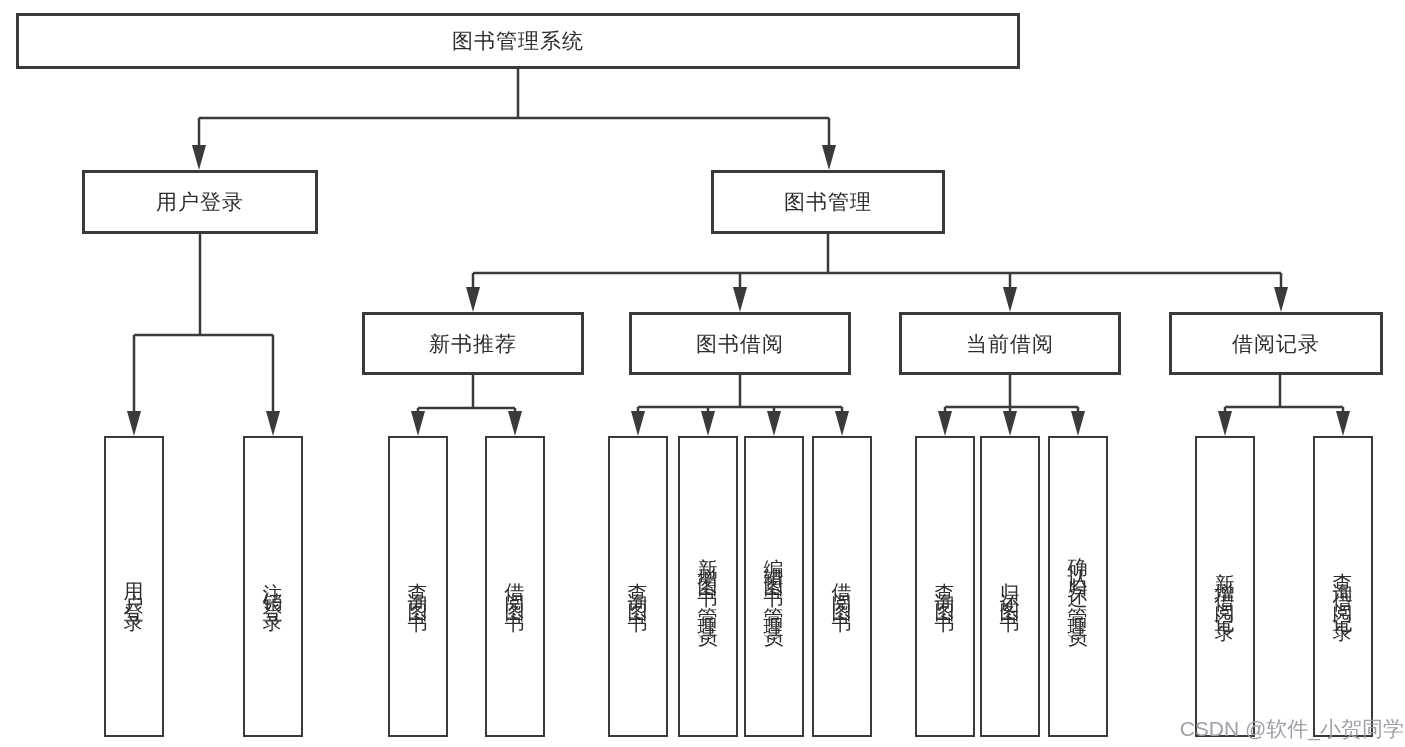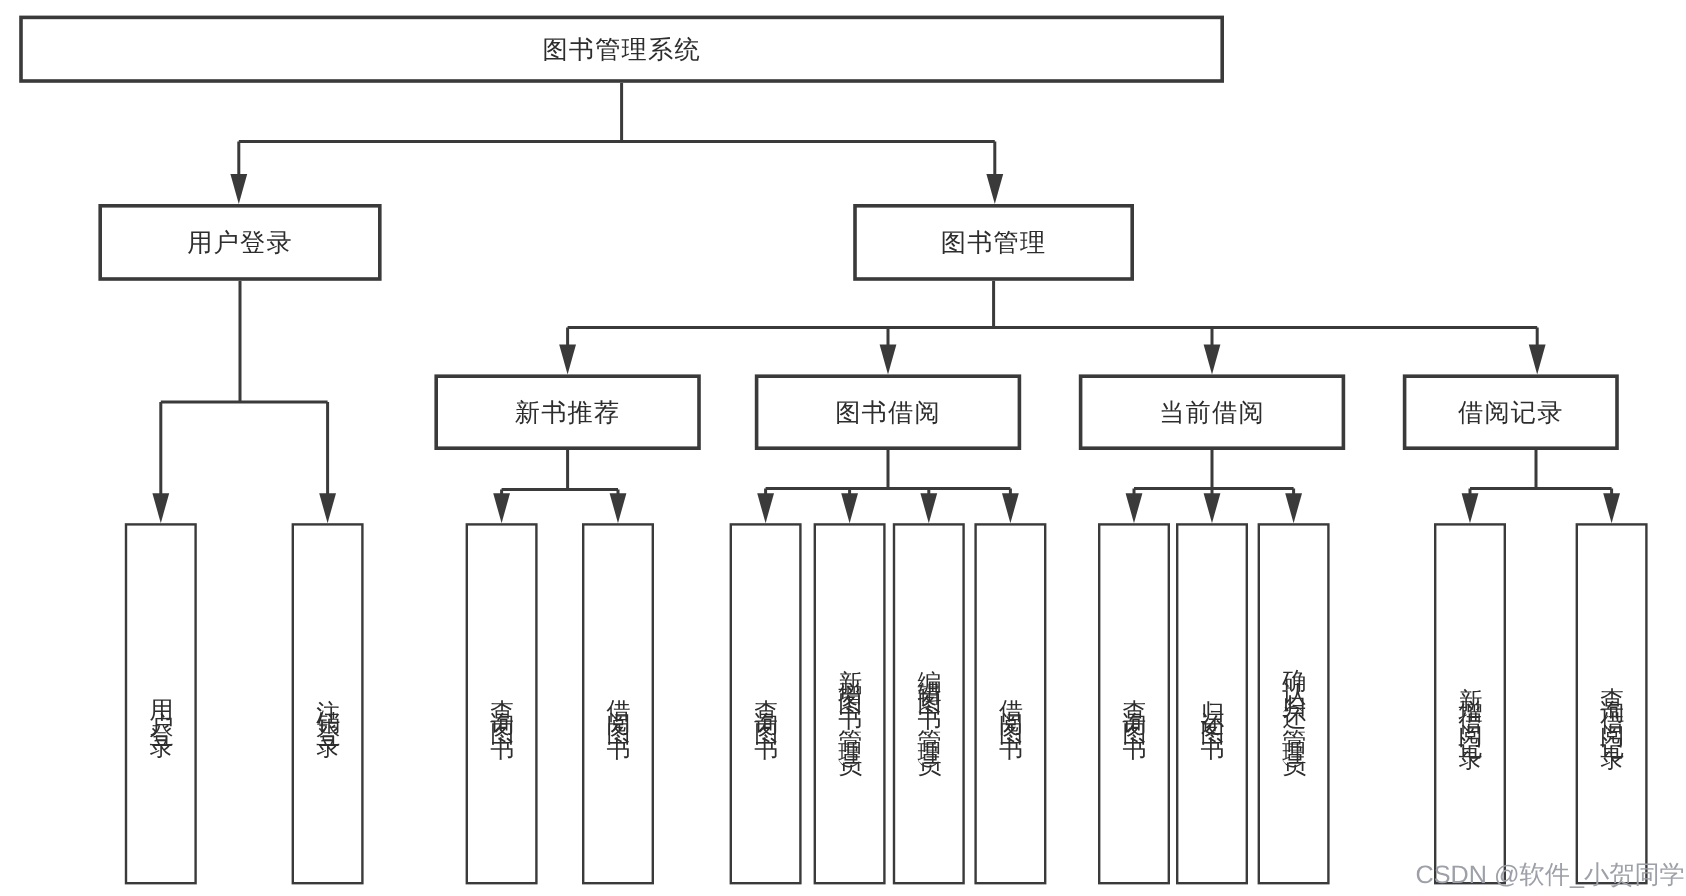--- a/index.html
+++ b/index.html
@@ -115,21 +115,21 @@
   </svg>
 
   <div class="node hbox" style="left:16px;top:13px;width:1004px;height:56px;font-family:Liberation Serif, serif;">图书管理系统</div>
 
   <div class="node hbox" style="left:82px;top:170px;width:236px;height:64px;">用户登录</div>
   <div class="node hbox" style="left:711px;top:170px;width:234px;height:64px;">图书管理</div>
 
   <div class="node hbox" style="left:362px;top:312px;width:222px;height:63px;">新书推荐</div>
   <div class="node hbox" style="left:899px;top:312px;width:222px;height:63px;">当前借阅</div>
   <div class="node hbox" style="left:629px;top:312px;width:222px;height:63px;">图书借阅</div>
-  <div class="node hbox" style="left:1169px;top:312px;width:180px;height:63px;">借阅记录</div>
+  <div class="node hbox" style="left:1169px;top:312px;width:214px;height:63px;">借阅记录</div>
 
   <div class="node vbox" style="left:104px;top:436px;width:60px;height:301px;">用户登录</div>
   <div class="node vbox" style="left:243px;top:436px;width:60px;height:301px;">注销登录</div>
 
   <div class="node vbox" style="left:388px;top:436px;width:60px;height:301px;">查询图书</div>
   <div class="node vbox" style="left:485px;top:436px;width:60px;height:301px;">借阅图书</div>
 
   <div class="node vbox" style="left:608px;top:436px;width:60px;height:301px;">查询图书</div>
   <div class="node vbox" style="left:678px;top:436px;width:60px;height:301px;">新增图书（管理员）</div>
   <div class="node vbox" style="left:744px;top:436px;width:60px;height:301px;">编辑图书（管理员）</div>

